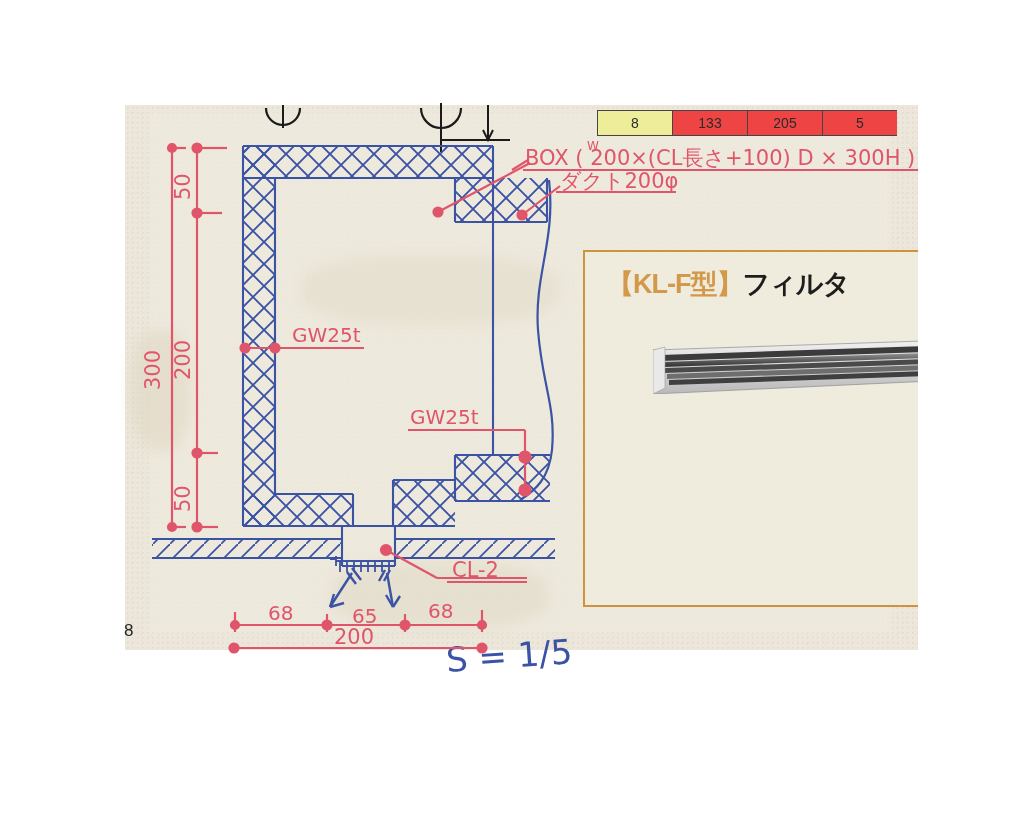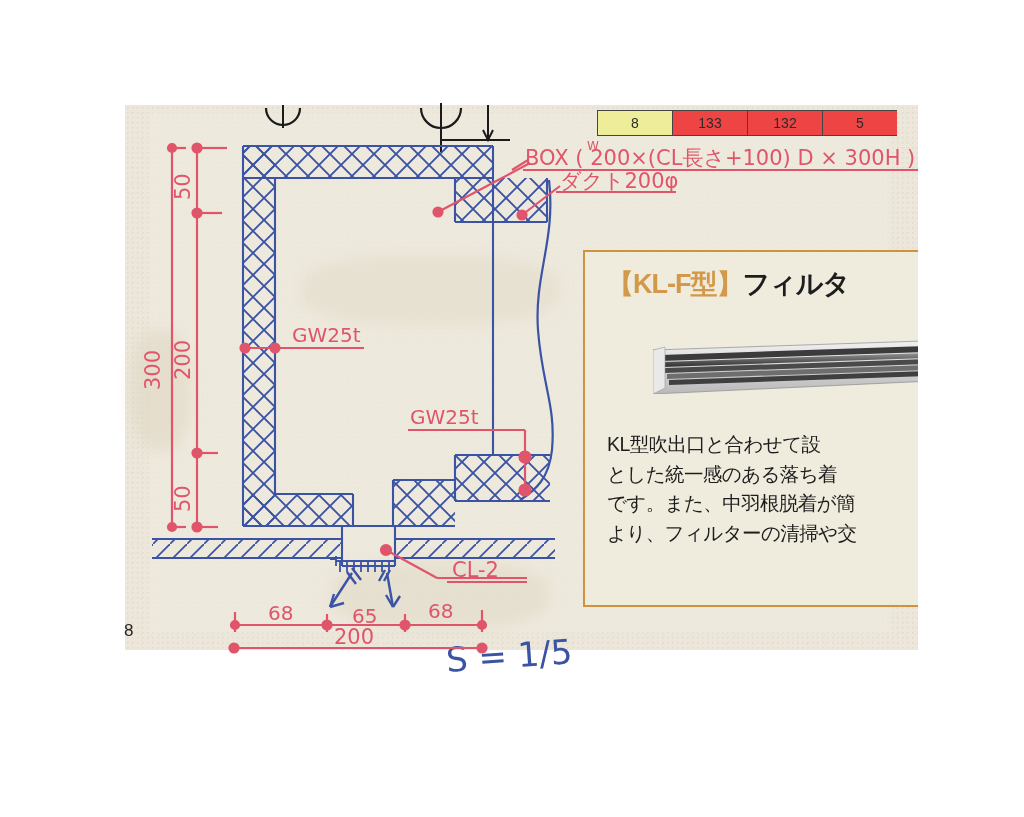--- a/index.html
+++ b/index.html
@@ -233,21 +233,21 @@
       <text x="268" y="620">68</text>
       <text x="352" y="623">65</text>
       <text x="428" y="618">68</text>
       <text x="334" y="644" font-size="21">200</text>
     </g>
   </svg>
 
   <div class="tbl">
     <div class="tcell hl">8</div>
     <div class="tcell">133</div>
-    <div class="tcell">132</div>
+    <div class="tcell">205</div>
     <div class="tcell">5</div>
   </div>
 
   <div class="cat">
     <div class="inner">
       <div class="cat-title"><span class="kl">【KL-F型】</span><span>フィルタ</span></div>
     </div>
 
     <svg class="photo" viewBox="0 0 300 56" preserveAspectRatio="none">
       <defs>
@@ -262,24 +262,18 @@
       </defs>
       <polygon points="0,12 300,2 300,42 0,56" fill="url(#g1)" stroke="#8d8d8d" stroke-width="0.7"></polygon>
       <polygon points="8,17 300,7 300,13 8,23" fill="#3b3b3b"></polygon>
       <polygon points="10,24 300,14 300,19 10,29" fill="url(#g2)"></polygon>
       <polygon points="12,30 300,20 300,25 12,35" fill="#4a4a4a"></polygon>
       <polygon points="14,36 300,26 300,31 14,41" fill="#6e6e6e"></polygon>
       <polygon points="16,42 300,32 300,37 16,47" fill="#3f3f3f"></polygon>
       <polygon points="0,12 12,9 12,50 0,56" fill="#e9e9e9" stroke="#9a9a9a" stroke-width="0.6"></polygon>
     </svg>
 
-    <div class="cat-body">
-      <div>KL型吹出口と合わせて設</div>
-      <div>とした統一感のある落ち着</div>
-      <div>です。また、中羽根脱着が簡</div>
-      <div>より、フィルターの清掃や交</div>
-    </div>
   </div>
 
   <div class="clipmask"></div>
 
   <div class="pgnum">8</div>
 </div>
 
 </body></html>

